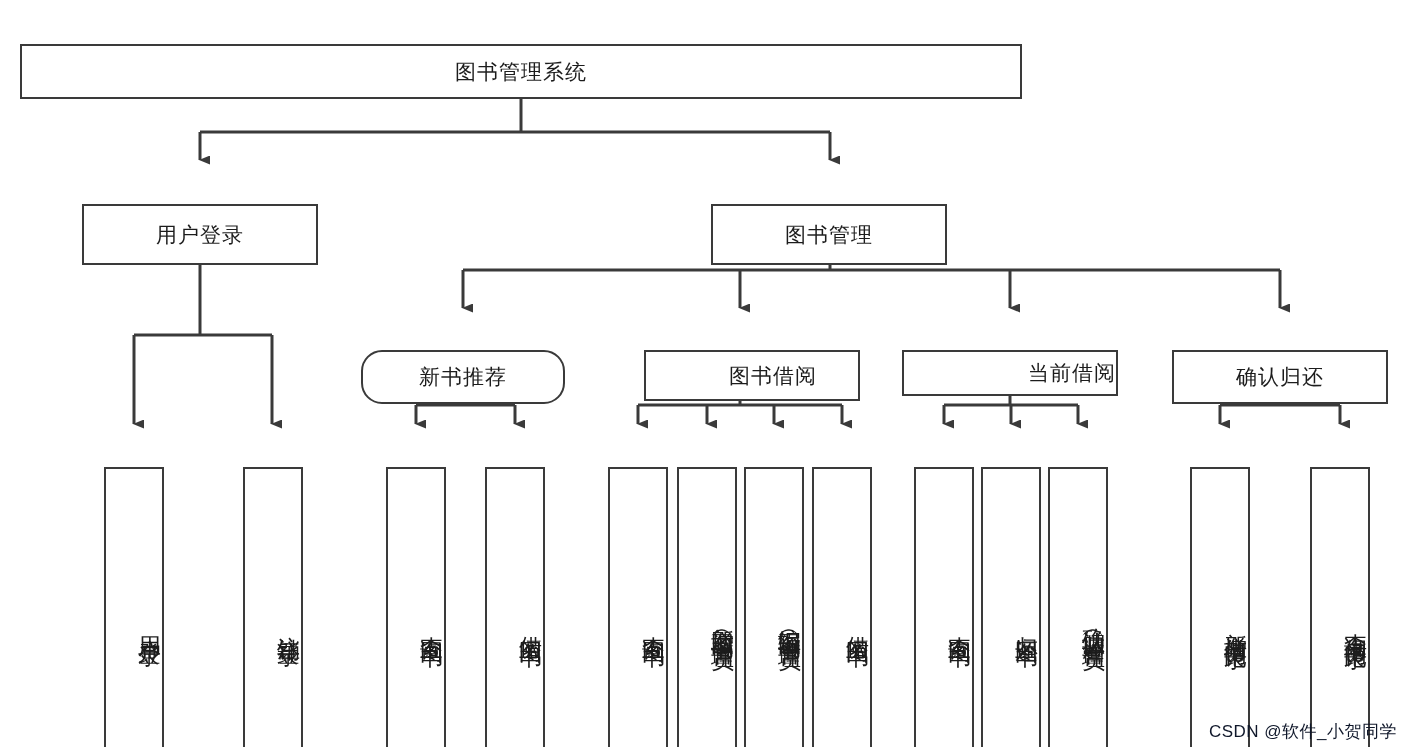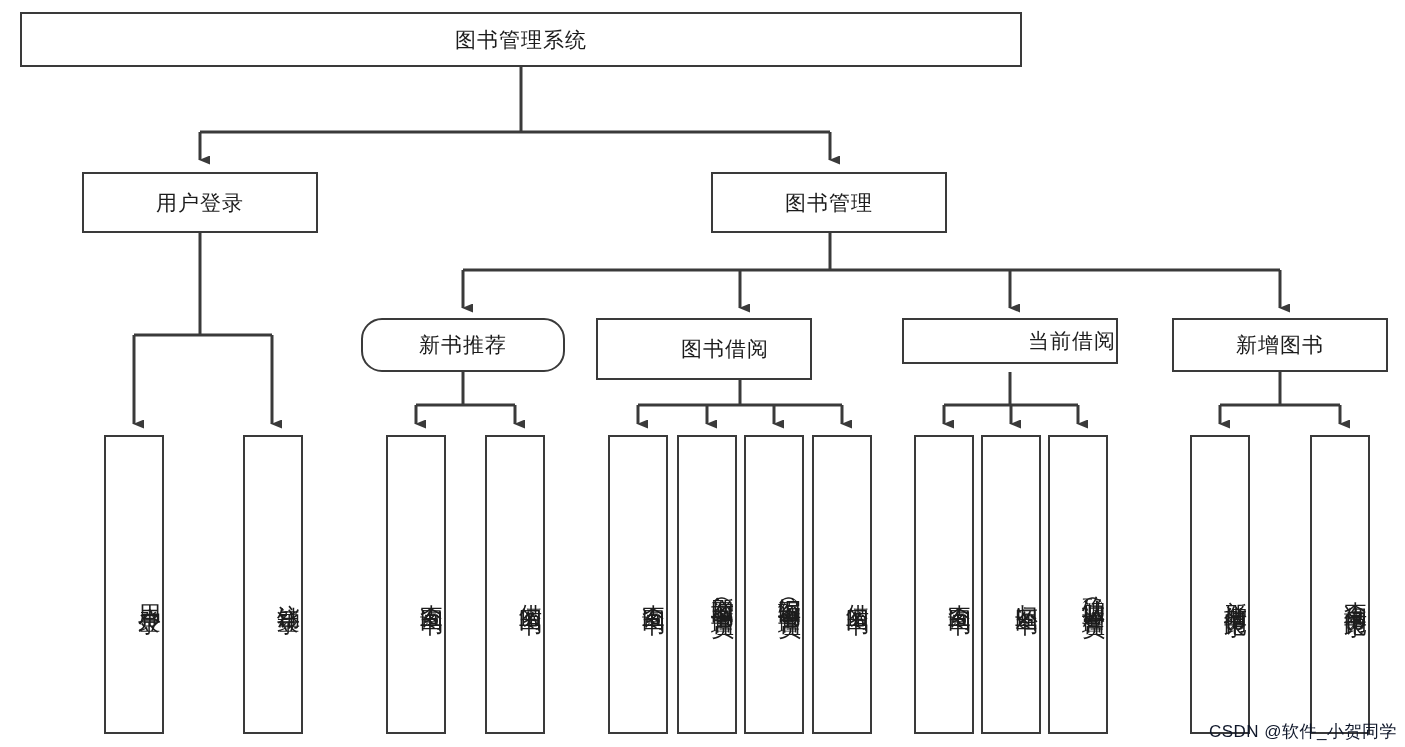--- a/index.html
+++ b/index.html
@@ -30,20 +30,21 @@
     border: 2.5px solid #3a3a3a;
     background: #ffffff;
     color: #1c1c1c;
     display: flex;
     align-items: center;
     justify-content: center;
     text-align: center;
     font-size: 21px;
     letter-spacing: 1px;
     z-index: 2;
+    margin-top: 32px;
   }
   .node.vertical {
     writing-mode: vertical-rl;
     text-orientation: upright;
     align-items: flex-start;
     justify-content: center;
     padding-top: 14px;
     font-size: 23px;
     letter-spacing: 3px;
     line-height: 1.05;
@@ -125,28 +126,28 @@
   <div class="node" style="left:82px; top:172px; width:236px; height:61px;">
     <span class="label">用户登录</span>
   </div>
   <div class="node" style="left:711px; top:172px; width:236px; height:61px;">
     <span class="label">图书管理</span>
   </div>
 
   <div class="node" style="left:361px; top:318px; width:204px; height:54px;border-radius:21px;">
     <span class="label">新书推荐</span>
   </div>
-  <div class="node" style="left:596px; top:318px; width:216px; height:62px;padding-left:42px;">
+  <div class="node" style="left:644px; top:318px; width:216px; height:51px;padding-left:42px;">
     <span class="label">图书借阅</span>
   </div>
   <div class="node" style="left:902px; top:318px; width:216px; height:46px;justify-content:flex-end;">
     <span class="label">当前借阅</span>
   </div>
   <div class="node" style="left:1172px; top:318px; width:216px; height:54px;">
-    <span class="label">新增图书</span>
+    <span class="label">确认归还</span>
   </div>
 
   <div class="node vertical" style="left:104px; top:435px; width:60px; height:299px;">
     <span class="label">用户登录</span>
   </div>
   <div class="node vertical" style="left:243px; top:435px; width:60px; height:299px;">
     <span class="label">注销登录</span>
   </div>
 
   <div class="node vertical" style="left:386px; top:435px; width:60px; height:299px;">

